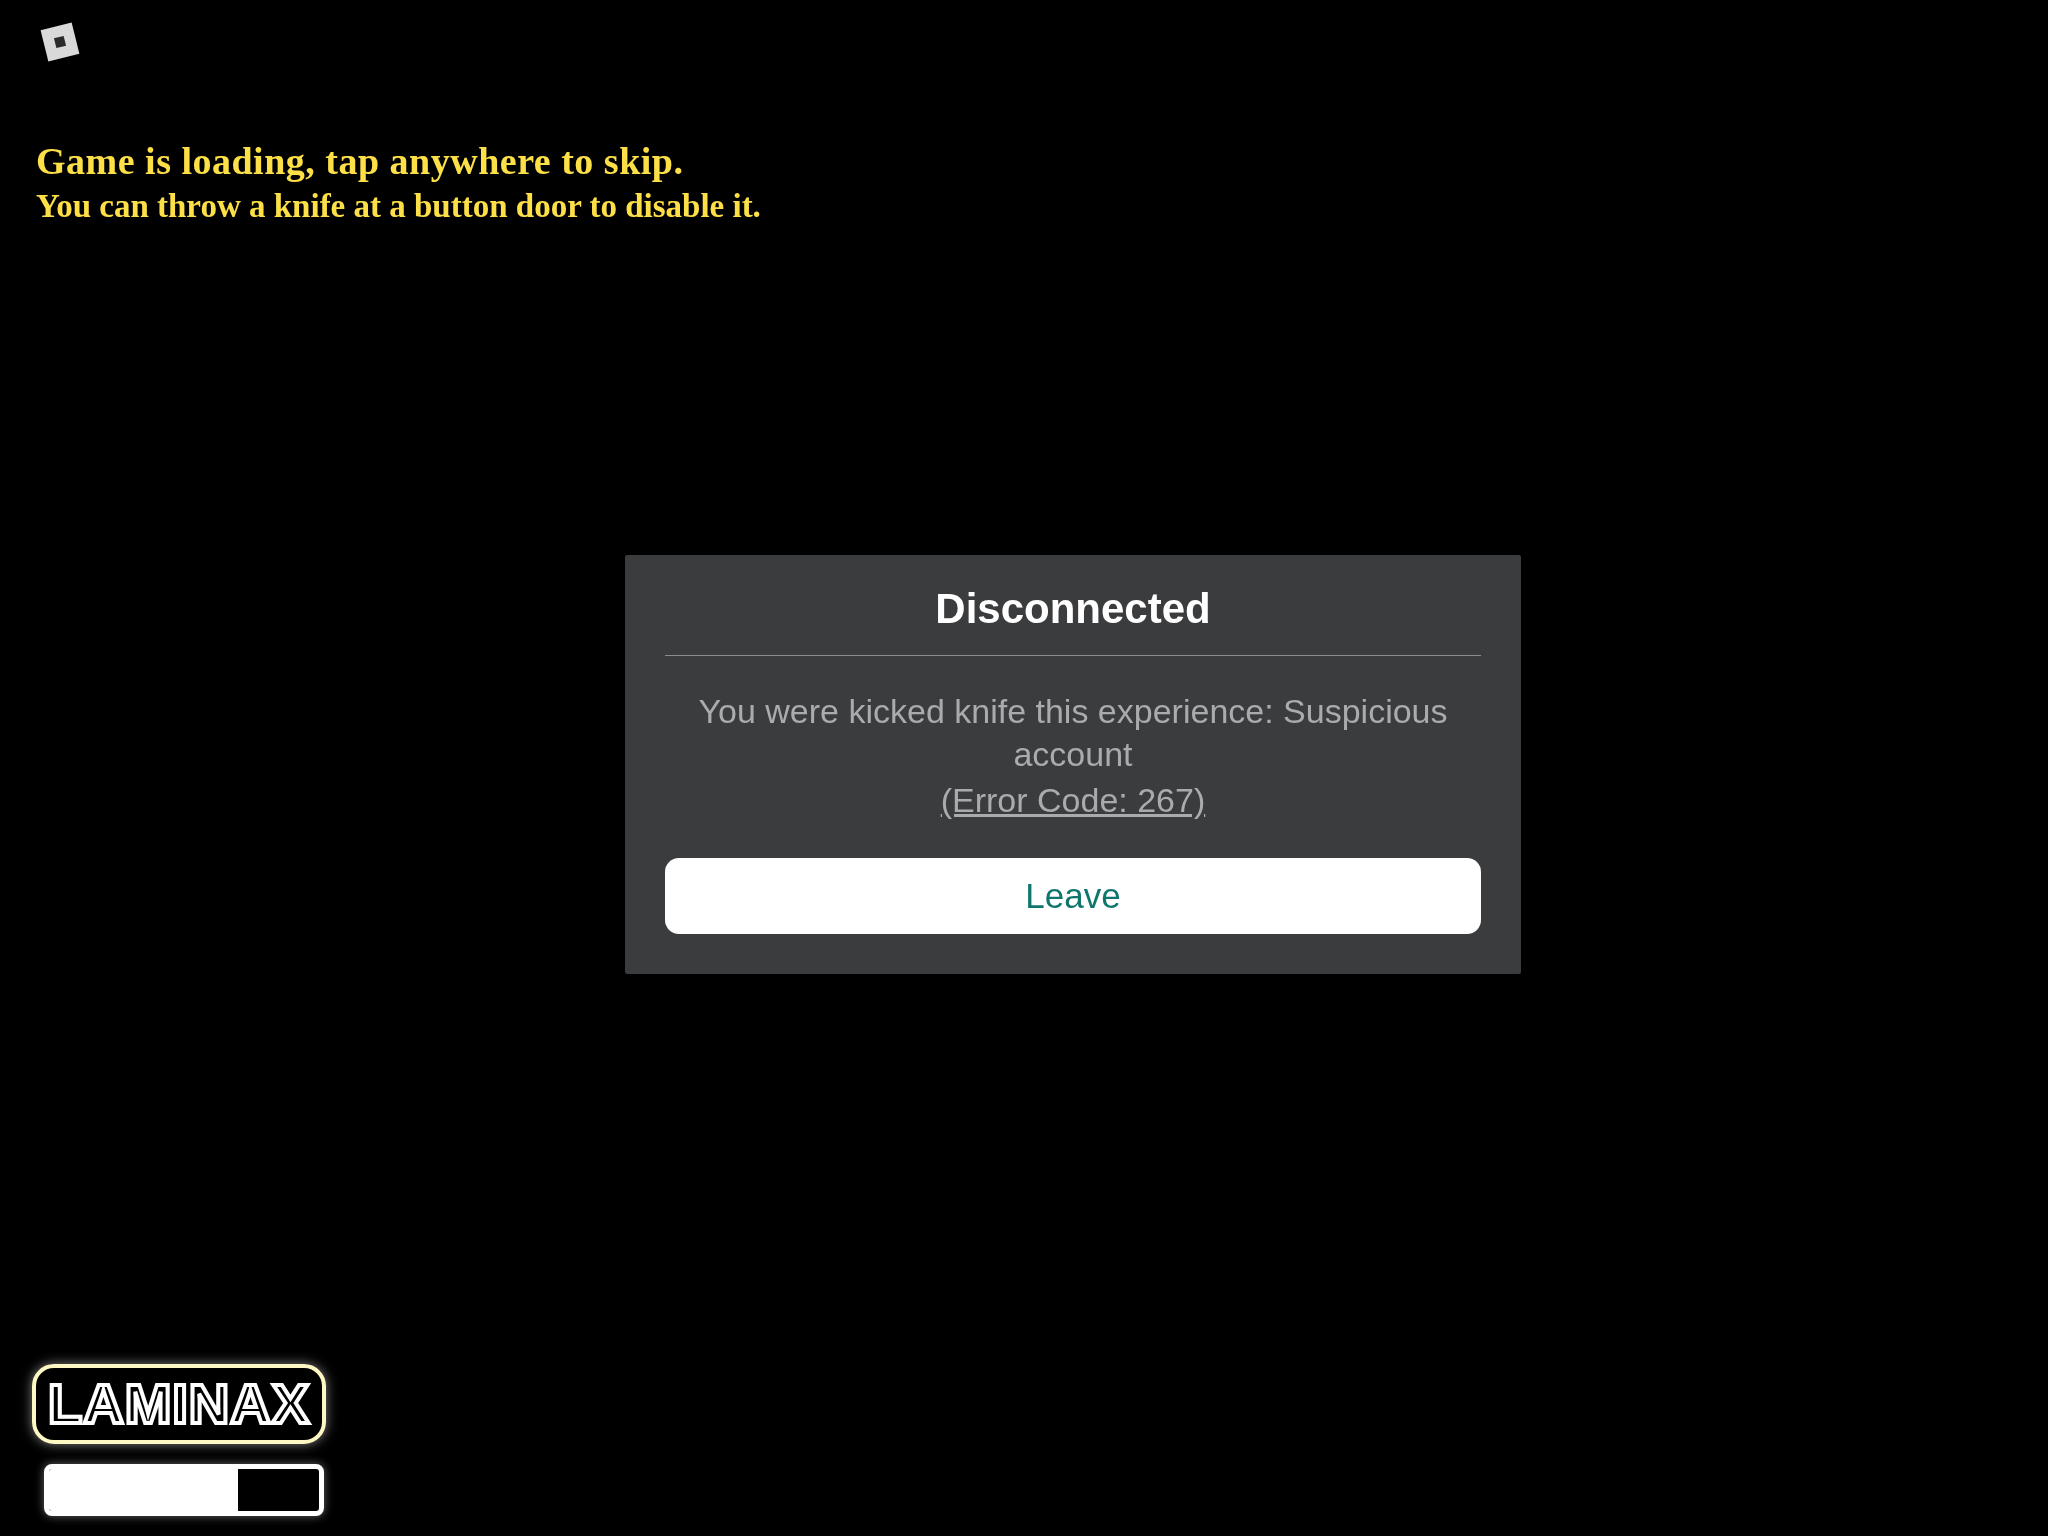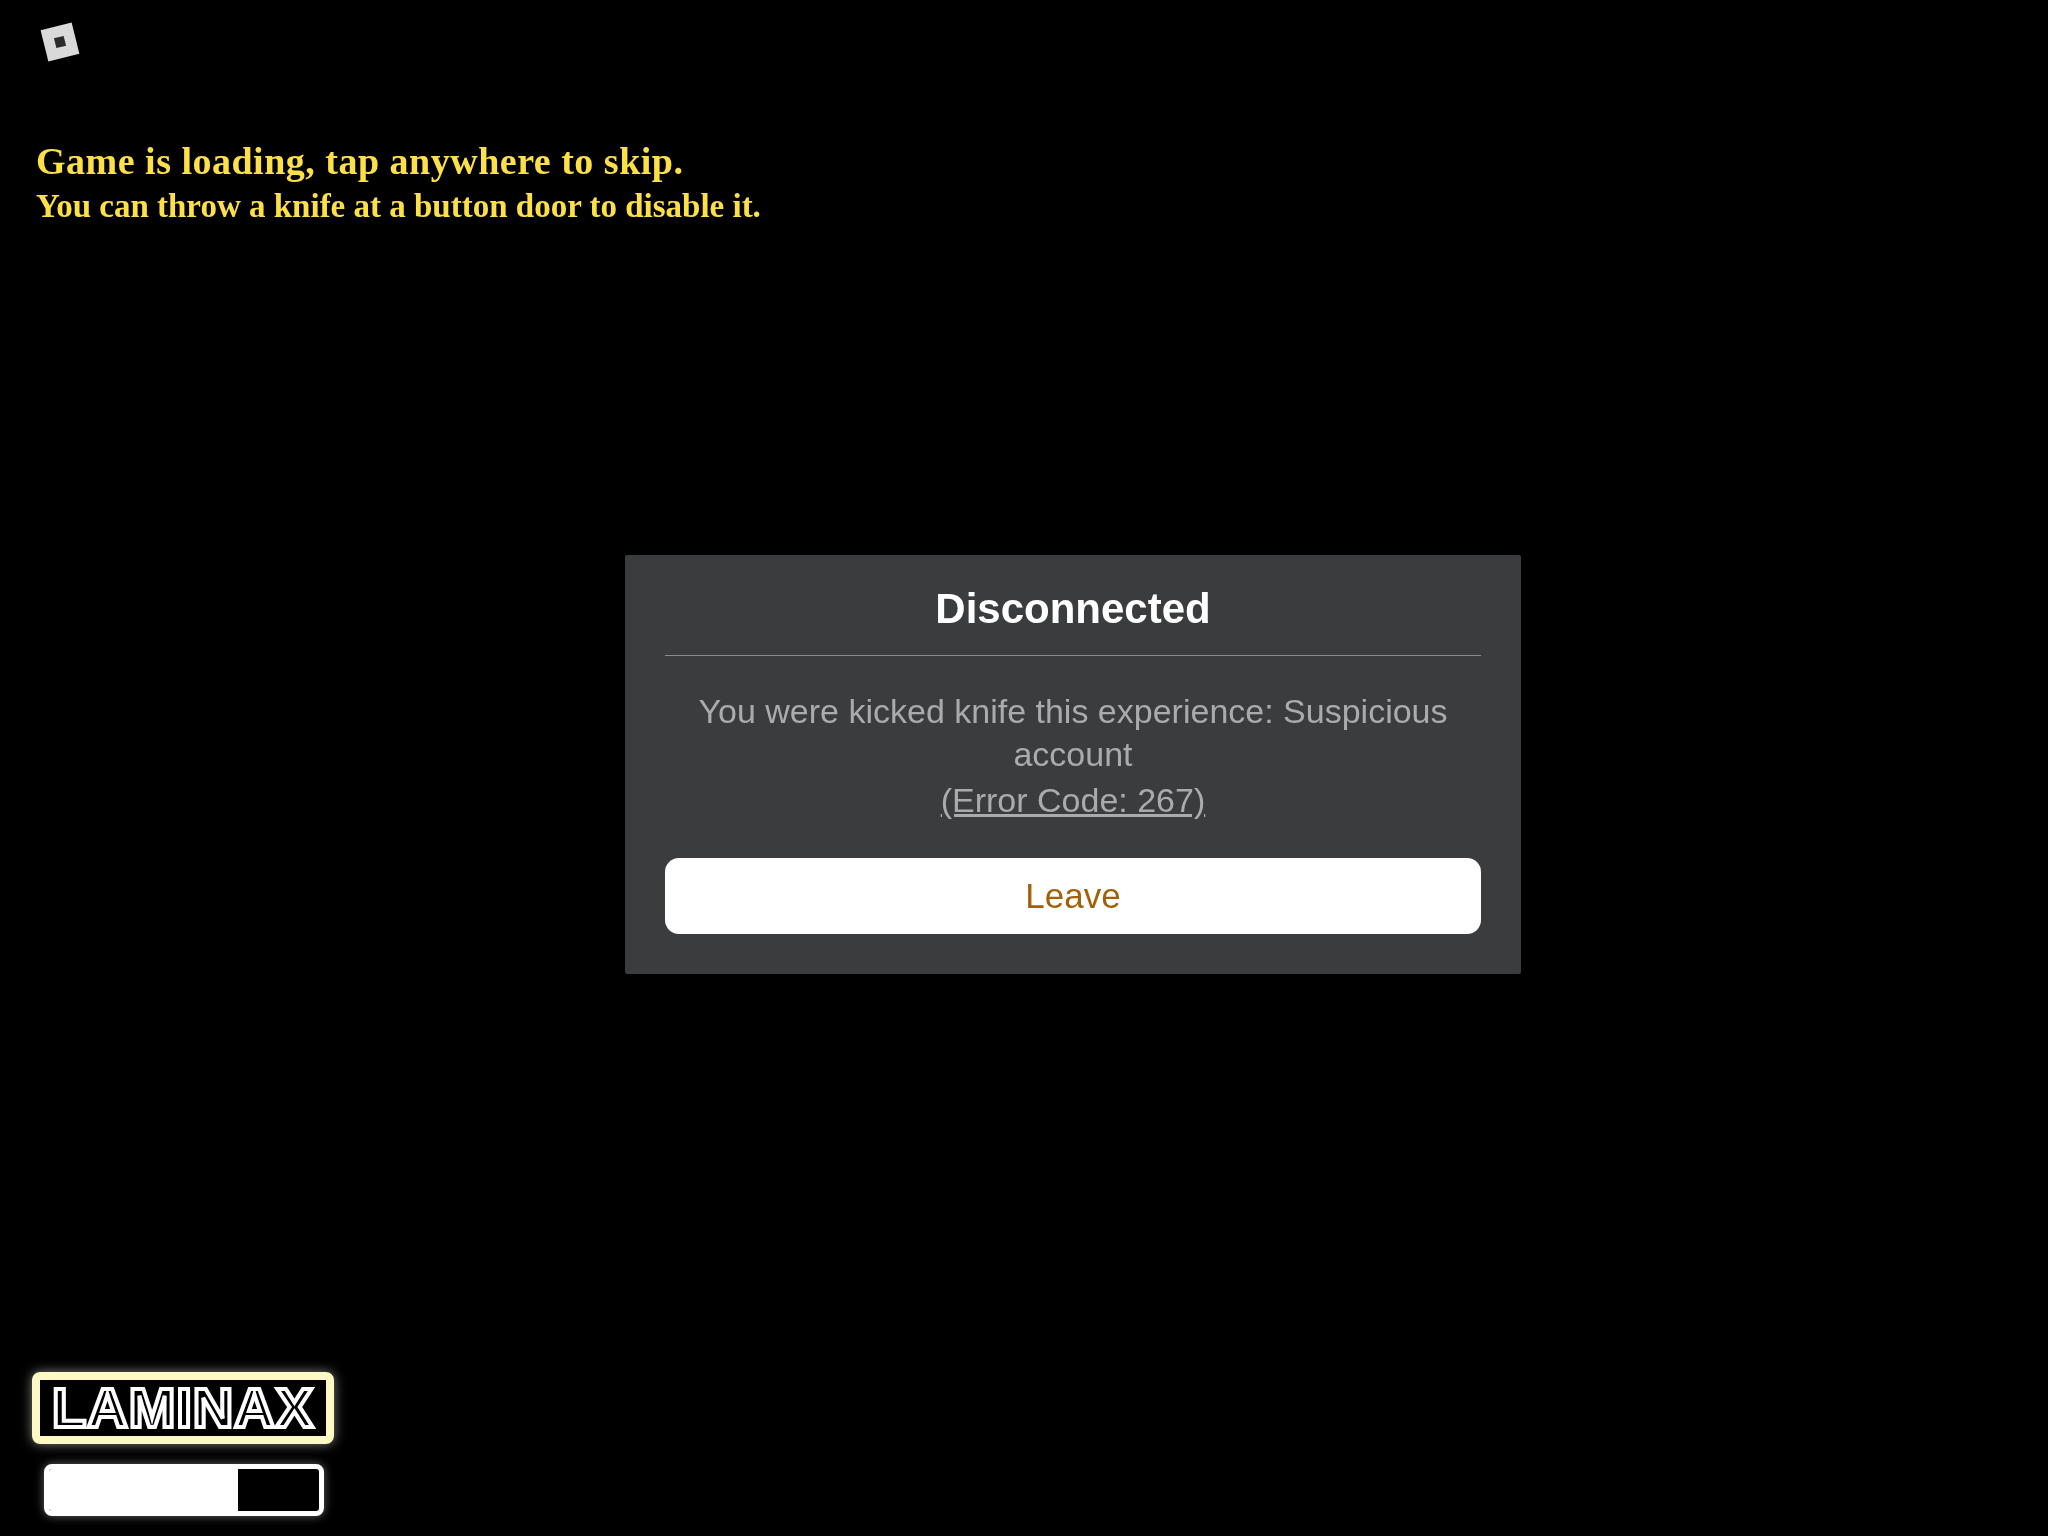--- a/index.html
+++ b/index.html
@@ -76,44 +76,44 @@
     color: #a9abac;
     font-size: 34px;
     text-align: center;
     margin-bottom: 38px;
     text-decoration: underline;
   }
   .leave-btn {
     display: block;
     width: 100%;
     background: #fff;
-    color: #a16207;
+    color: #0f766e;
     border: none;
     border-radius: 14px;
     font-size: 35px;
     font-weight: 400;
     padding: 18px 0;
     cursor: pointer;
     font-family: inherit;
   }
 
   
   .game-logo-wrap {
     position: absolute;
     left: 32px;
     bottom: 92px;
     display: flex;
     flex-direction: column;
     align-items: center;
   }
   .logo-outline {
     position: relative;
-    border: 8px solid #fef9c3;
-    border-radius: 8px;
-    padding: 0 12px;
+    border: 4px solid #fef9c3;
+    border-radius: 22px;
+    padding: 8px 12px;
     box-shadow: 0 0 12px rgba(255,255,255,0.5);
   }
   .logo-text {
     font-family: "Arial Black", Impact, sans-serif;
     font-weight: 900;
     font-size: 56px;
     letter-spacing: 1px;
     color: transparent;
     -webkit-text-stroke: 4px #fff;
     line-height: 1;

